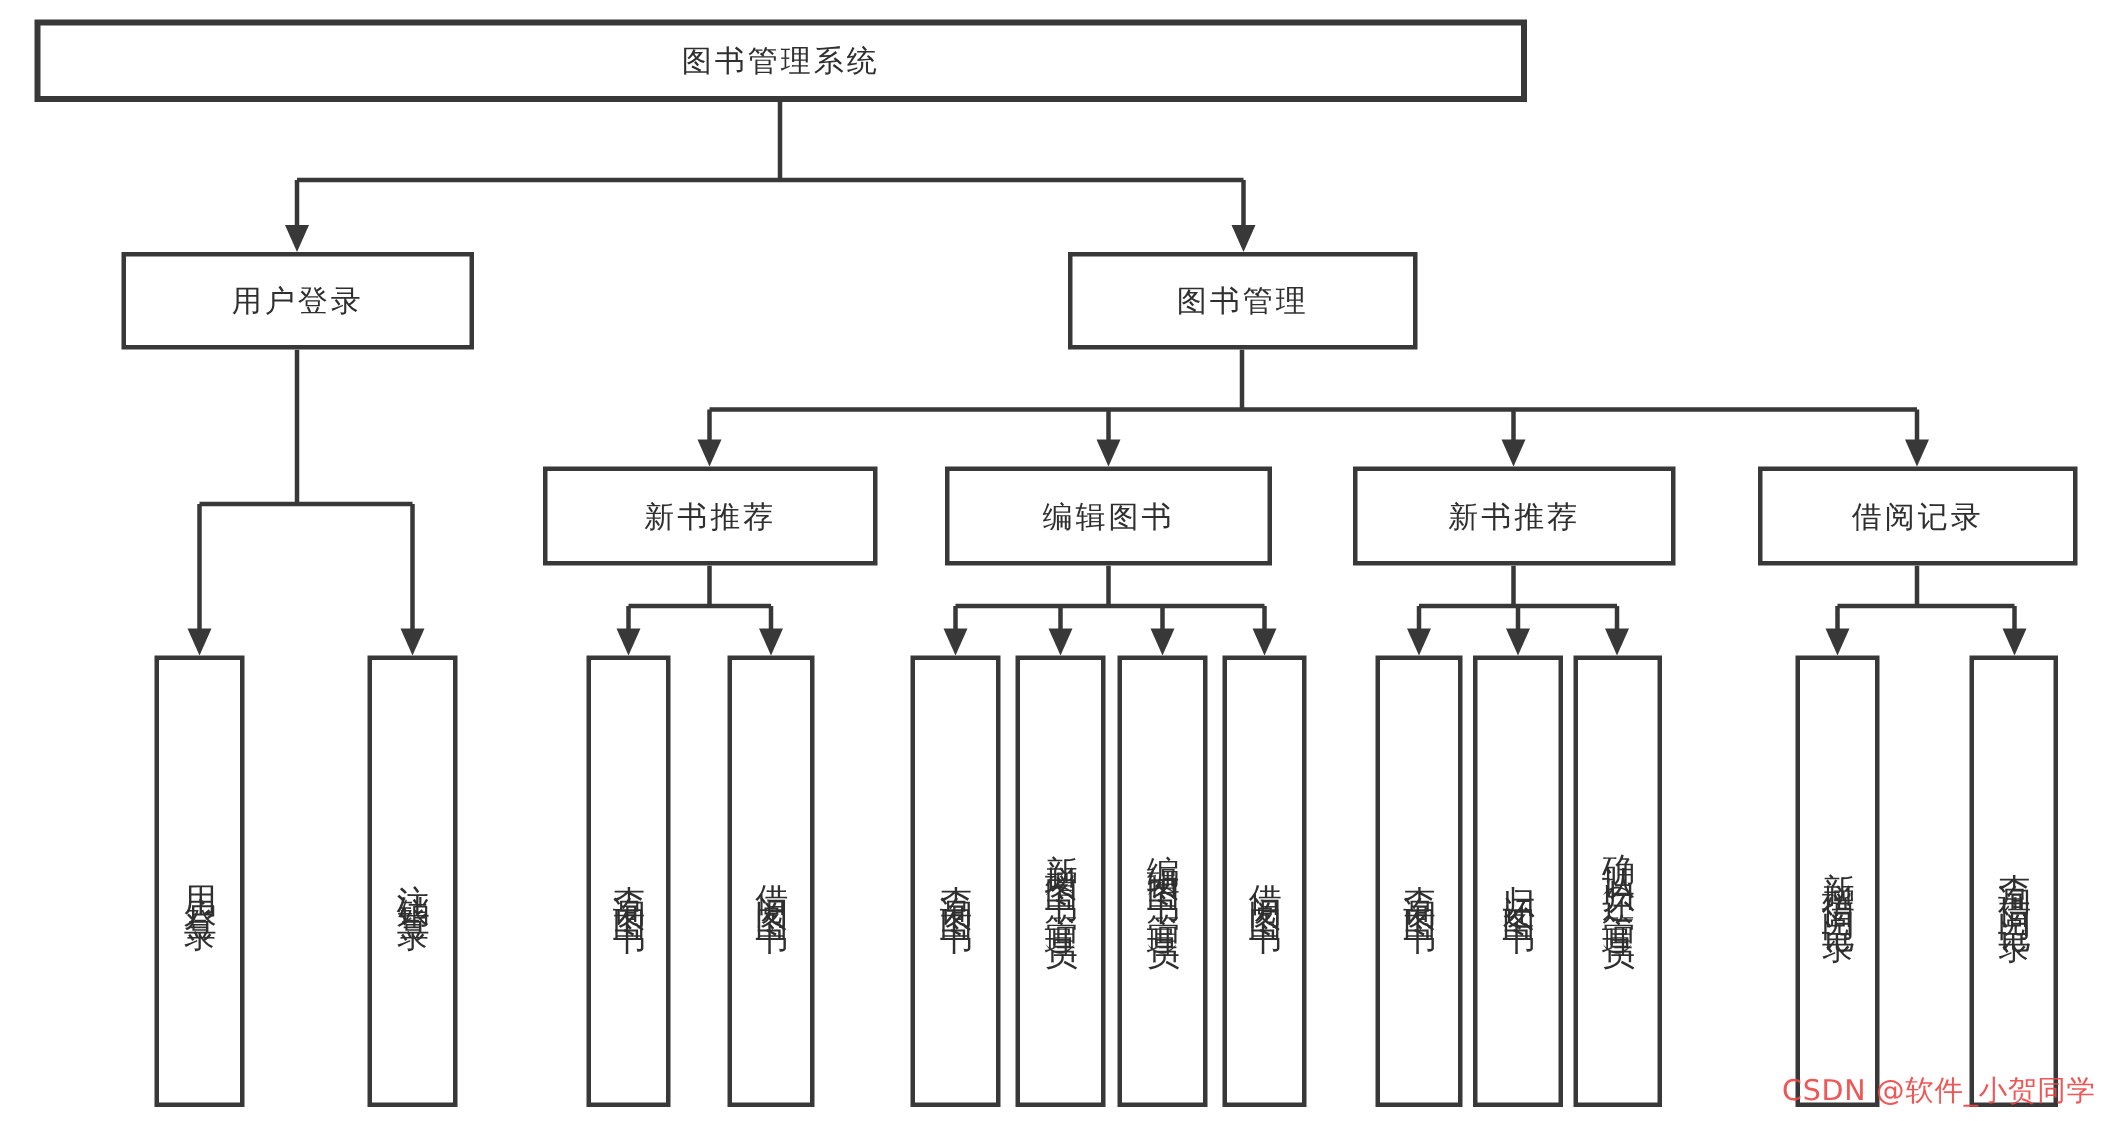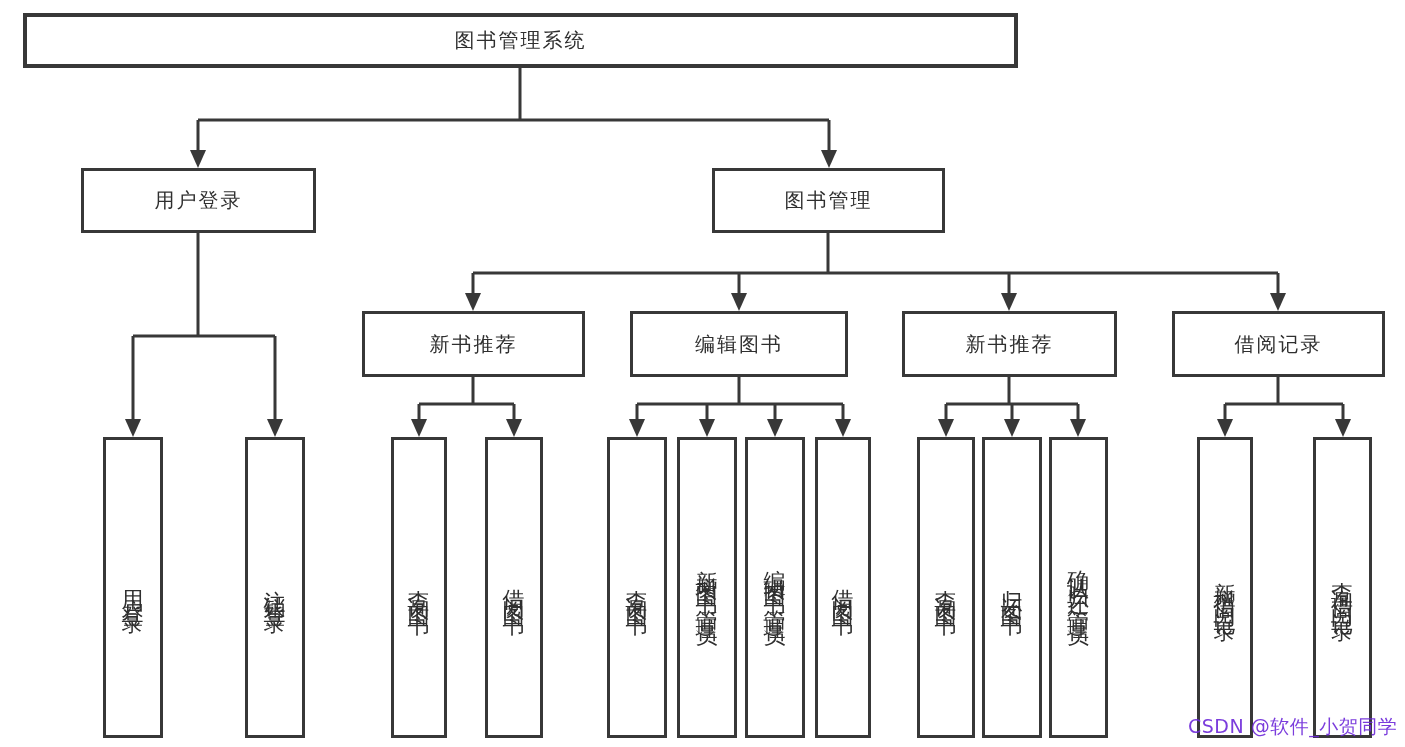--- a/index.html
+++ b/index.html
@@ -17,21 +17,21 @@
     text-align:right;
   }
   .node.root { border-width:4px; }
   .node.h { font-size:20px; letter-spacing:2px; white-space:nowrap; }
   .node.v {
     writing-mode:vertical-rl; text-orientation:mixed;
     font-size:22px; letter-spacing:8px; line-height:1.05;
   }
   .watermark {
     position:absolute; left:1188px; top:714px; z-index:3;
-    font-size:19px; color:#6d28d9; opacity:0.9; white-space:nowrap;
+    font-size:19px; color:#ef4444; opacity:0.9; white-space:nowrap;
     letter-spacing:0.5px;
   }
 </style>
 </head>
 <body>
 
 <div class="stage">
 
   <svg class="wires" width="1405" height="747" viewBox="0 0 1405 747" aria-hidden="true">
     <defs>

